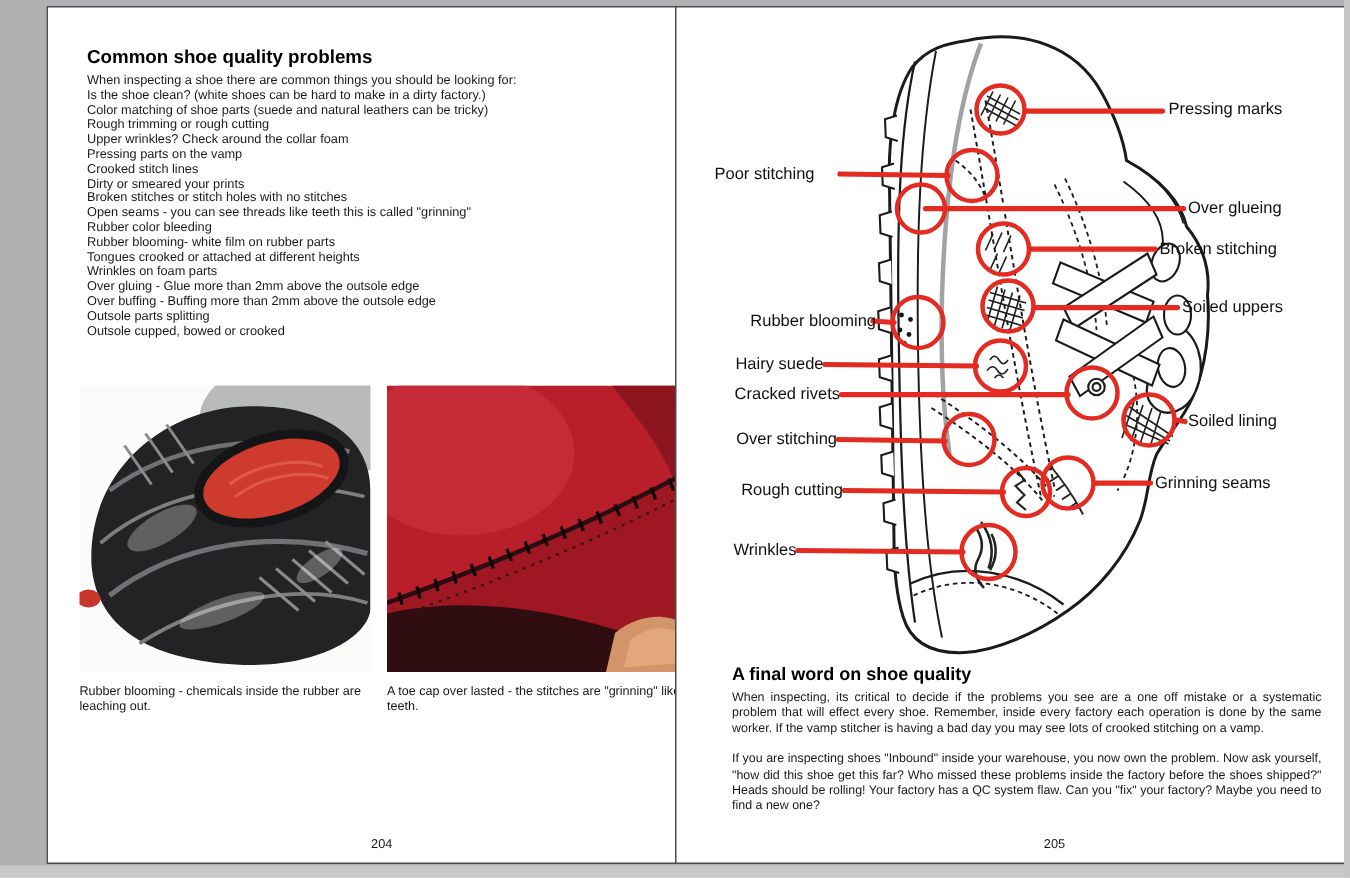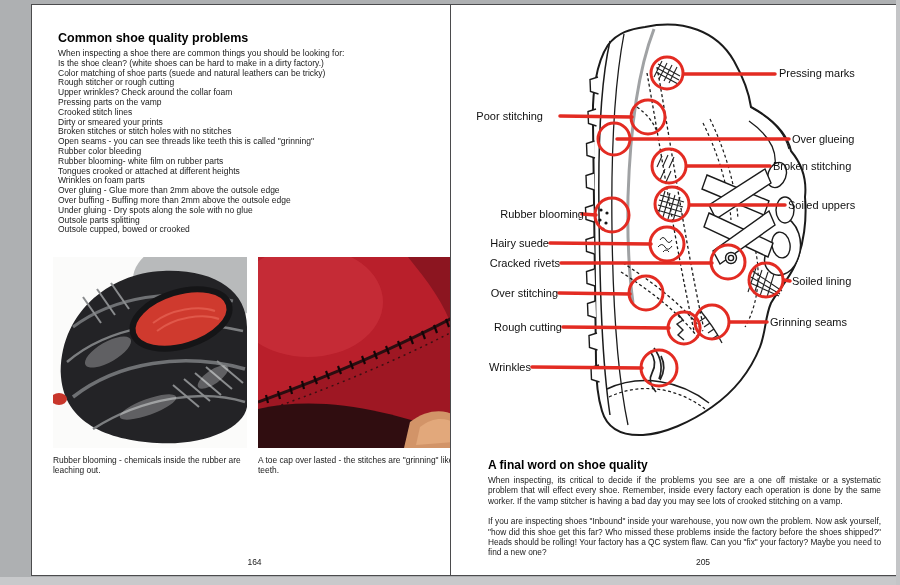--- a/index.html
+++ b/index.html
@@ -20,49 +20,48 @@
   .caption{position:absolute;top:450px;font-size:8.4px;line-height:10px;color:#1a1a1a;}
   .cap1{left:21px;width:205px;} .cap2{left:226px;width:196px;}
   .pnum{position:absolute;top:552px;left:0;width:100%;text-align:center;font-size:8.5px;color:#1a1a1a;}
 
   
   .diagram{position:absolute;left:0;top:0;width:444px;height:440px;}
   .diagram svg{position:absolute;left:0;top:0;}
   .co-label{position:absolute;font-size:11px;color:#101010;white-space:nowrap;}
 
   .final-word{position:absolute;left:37px;top:437px;width:393px;}
-  .fw-title{font-size:12px;font-weight:bold;color:#000;margin:16px 0 3px 0;}
+  .fw-title{font-size:12px;font-weight:bold;color:#000;margin:0 0 3px 0;}
   .fw-para{font-size:8.3px;line-height:10.4px;color:#1a1a1a;text-align:justify;margin:0 0 10px 0;}
 </style>
 </head>
 <body>
 
 <div class="screen">
 
   <div class="page page-left">
     <div class="lp-title">Common shoe quality problems</div>
 
     <div class="checklist">
         <div class="list-line">When inspecting a shoe there are common things you should be looking for:</div>
         <div class="list-line">Is the shoe clean?  (white shoes can be hard to make in a dirty factory.)</div>
         <div class="list-line">Color matching of shoe parts (suede and natural leathers can be tricky)</div>
-        <div class="list-line">Rough stitcher or rough cutting</div>
+        <div class="list-line">Rough trimming or rough cutting</div>
         <div class="list-line">Upper wrinkles?  Check around the collar foam</div>
         <div class="list-line">Pressing parts on the vamp</div>
         <div class="list-line">Crooked stitch lines</div>
         <div class="list-line">Dirty or smeared your prints</div>
         <div class="list-line">Broken stitches or stitch holes with no stitches</div>
         <div class="list-line">Open seams - you can see threads like teeth this is called "grinning"</div>
         <div class="list-line">Rubber color bleeding</div>
         <div class="list-line">Rubber blooming- white film on rubber parts</div>
         <div class="list-line">Tongues crooked or attached at different heights</div>
         <div class="list-line">Wrinkles on foam parts</div>
         <div class="list-line">Over gluing - Glue more than 2mm above the outsole edge</div>
         <div class="list-line">Over buffing - Buffing more than 2mm above the outsole edge</div>
-        <div class="list-line">Under gluing - Dry spots along the sole with no glue</div>
         <div class="list-line">Outsole parts splitting</div>
         <div class="list-line">Outsole cupped, bowed or crooked</div>
       </div>
 
     <div class="photo photo1">
       <svg width="194" height="191" viewBox="0 0 194 191">
         <rect x="0" y="0" width="194" height="191" fill="#fbfbfa"></rect>
         <ellipse cx="152" cy="22" rx="72" ry="42" fill="#b8babb"></ellipse>
         <path d="M8,120 C5,58 55,16 110,14 C162,12 194,34 194,70 L194,150 C190,172 150,189 104,186 C54,183 12,166 8,120 Z" fill="#232326"></path>
         <path d="M20,70 C60,40 120,30 180,44" stroke="#6f7174" stroke-width="3" fill="none"></path>
@@ -117,21 +116,21 @@
             <path d="M8,138 l2,8"></path>
         </g>
         <path d="M0,152 C60,138 130,152 196,178 L196,191 L0,191 Z" fill="#300d10"></path>
         <path d="M152,165 C168,152 186,152 196,158 L196,191 L146,191 Z" fill="#d29468"></path>
         <path d="M162,170 C174,160 188,160 196,166 L196,185 L158,188 Z" fill="#e2a87b"></path>
       </svg>
     </div>
 
     <div class="caption cap1">Rubber blooming - chemicals inside the rubber are leaching out.</div>
     <div class="caption cap2">A toe cap over lasted - the stitches are "grinning" like teeth.</div>
-    <div class="pnum">164</div>
+    <div class="pnum">204</div>
   </div>
 
   <div class="page page-right">
 
     <div class="diagram">
       <svg width="444" height="440" viewBox="0 0 444 440">
 
         <path d="M194,22 C232,14 266,26 283,56 C292,72 298,88 300,102 C320,113 336,128 340,146
                  C350,158 356,174 354,192 C356,214 353,240 344,260 C338,274 328,284 320,298
                  C314,312 315,326 309,342 C299,367 281,388 261,402 C240,417 213,429 192,430

